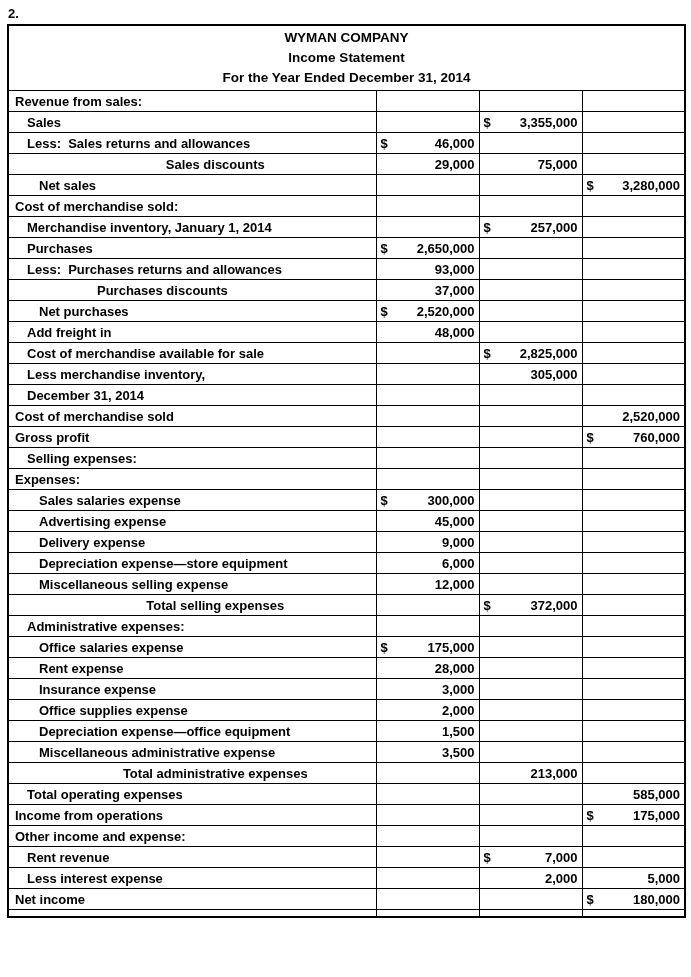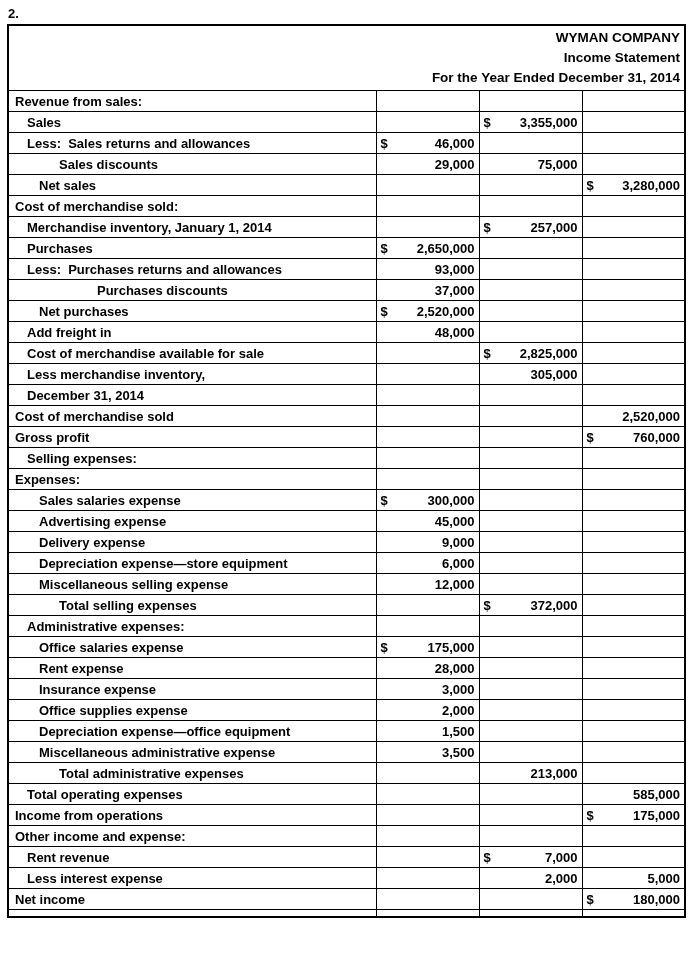--- a/index.html
+++ b/index.html
@@ -34,21 +34,21 @@
     font-size: 13px;
     font-weight: bold;
     padding: 2px 4px;
     height: 16px;
     vertical-align: middle;
     white-space: nowrap;
     overflow: hidden;
     box-sizing: content-box;
   }
   td.title-cell {
-    text-align: right;
+    text-align: center;
     padding: 3px 4px 4px 4px;
     height: auto;
   }
   .title-cell div {
     line-height: 20px;
     font-size: 13.5px;
   }
   td.amt-cell {
     padding: 2px 5px;
   }
@@ -59,21 +59,21 @@
     width: 100%;
   }
   .amt {
     text-align: left;
     margin-left: auto;
   }
   
   .ind-0 { padding-left: 6px  !important; }
   .ind-1 { padding-left: 18px !important; }
   .ind-2 { padding-left: 30px !important; }
-  .ind-3 { padding-left: 50px !important; }
+  .ind-3 { padding-left: 50px !important; text-align: center; }
   .ind-4 { padding-left: 88px !important; margin-top: 32px; }
   tr.spacer-row td {
     height: 6px;
     padding: 0;
   }
 </style>
 </head>
 <body>
 
 <div class="page">

